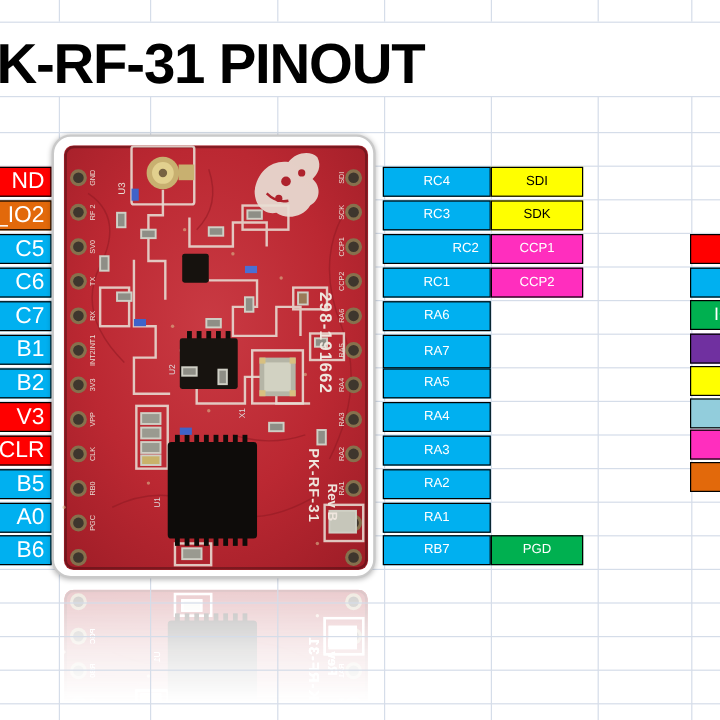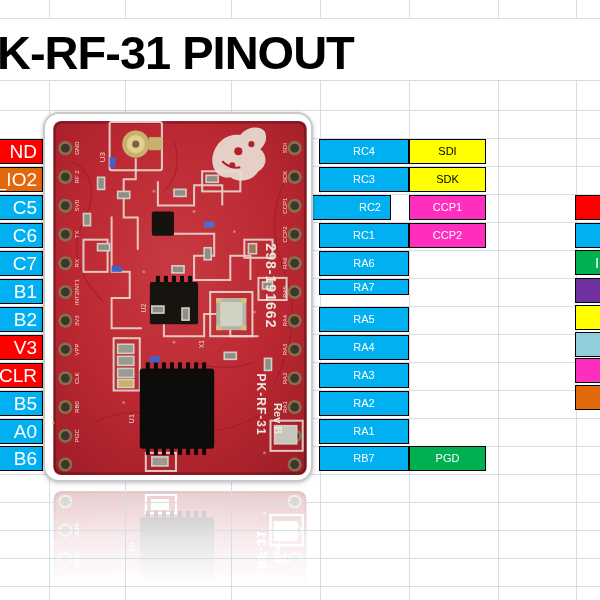--- a/index.html
+++ b/index.html
@@ -316,26 +316,26 @@
       <div class="cell left" style="left: -40px; top: 391px; width: 83px; height: 25px; background: rgb(0, 176, 240);">B5</div>
       <div class="cell left" style="left: -40px; top: 419px; width: 83px; height: 25px; background: rgb(0, 176, 240);">A0</div>
       <div class="cell left" style="left: -40px; top: 446px; width: 83px; height: 25px; background: rgb(0, 176, 240);">B6</div>
     </div>
 
   <div id="right-pins">
       <div class="cell" style="left: 319px; top: 139px; width: 90px; height: 25px; background: rgb(0, 176, 240);">RC4</div>
       <div class="cell dark-text" style="left: 409px; top: 139px; width: 77px; height: 25px; background: rgb(255, 255, 0);">SDI</div>
       <div class="cell" style="left: 319px; top: 167px; width: 90px; height: 25px; background: rgb(0, 176, 240);">RC3</div>
       <div class="cell dark-text" style="left: 409px; top: 167px; width: 77px; height: 25px; background: rgb(255, 255, 0);">SDK</div>
-      <div class="cell" style="left: 301px; top: 195px; width: 90px; height: 25px; background: rgb(0, 176, 240); padding-left: 48px;">RC2</div>
+      <div class="cell" style="left: 319px; top: 195px; width: 90px; height: 25px; background: rgb(0, 176, 240); padding-left: 48px;">RC2</div>
       <div class="cell" style="left: 409px; top: 195px; width: 77px; height: 25px; background: rgb(255, 46, 190);">CCP1</div>
       <div class="cell" style="left: 319px; top: 223px; width: 90px; height: 25px; background: rgb(0, 176, 240);">RC1</div>
       <div class="cell" style="left: 409px; top: 223px; width: 77px; height: 25px; background: rgb(255, 46, 190);">CCP2</div>
       <div class="cell" style="left: 319px; top: 251px; width: 90px; height: 25px; background: rgb(0, 176, 240);">RA6</div>
-      <div class="cell" style="left: 319px; top: 279px; width: 90px; height: 16px; background: rgb(0, 176, 240);">RA7</div>
+      <div class="cell" style="left: 319px; top: 279px; width: 90px; height: 28px; background: rgb(0, 176, 240);">RA7</div>
       <div class="cell" style="left: 319px; top: 307px; width: 90px; height: 25px; background: rgb(0, 176, 240);">RA5</div>
       <div class="cell" style="left: 319px; top: 335px; width: 90px; height: 25px; background: rgb(0, 176, 240);">RA4</div>
       <div class="cell" style="left: 319px; top: 363px; width: 90px; height: 25px; background: rgb(0, 176, 240);">RA3</div>
       <div class="cell" style="left: 319px; top: 391px; width: 90px; height: 25px; background: rgb(0, 176, 240);">RA2</div>
       <div class="cell" style="left: 319px; top: 419px; width: 90px; height: 25px; background: rgb(0, 176, 240);">RA1</div>
       <div class="cell" style="left: 319px; top: 446px; width: 90px; height: 25px; background: rgb(0, 176, 240);">RB7</div>
       <div class="cell" style="left: 409px; top: 446px; width: 77px; height: 25px; background: rgb(0, 176, 80);">PGD</div>
     </div>
 
   <div id="legend">

